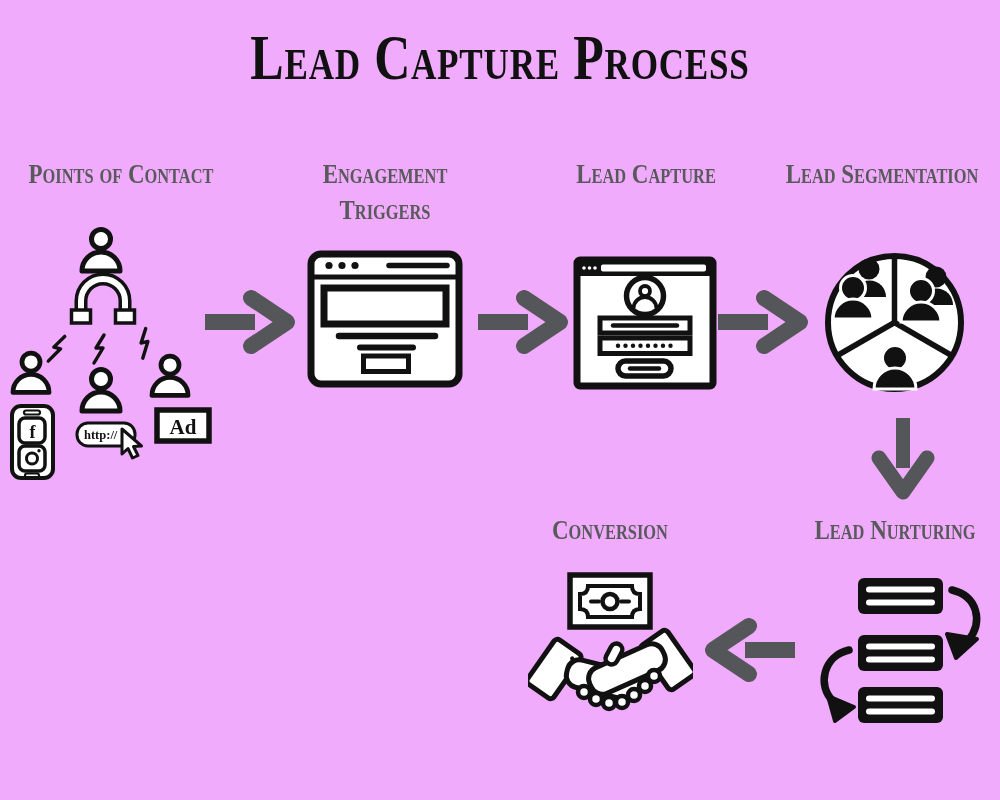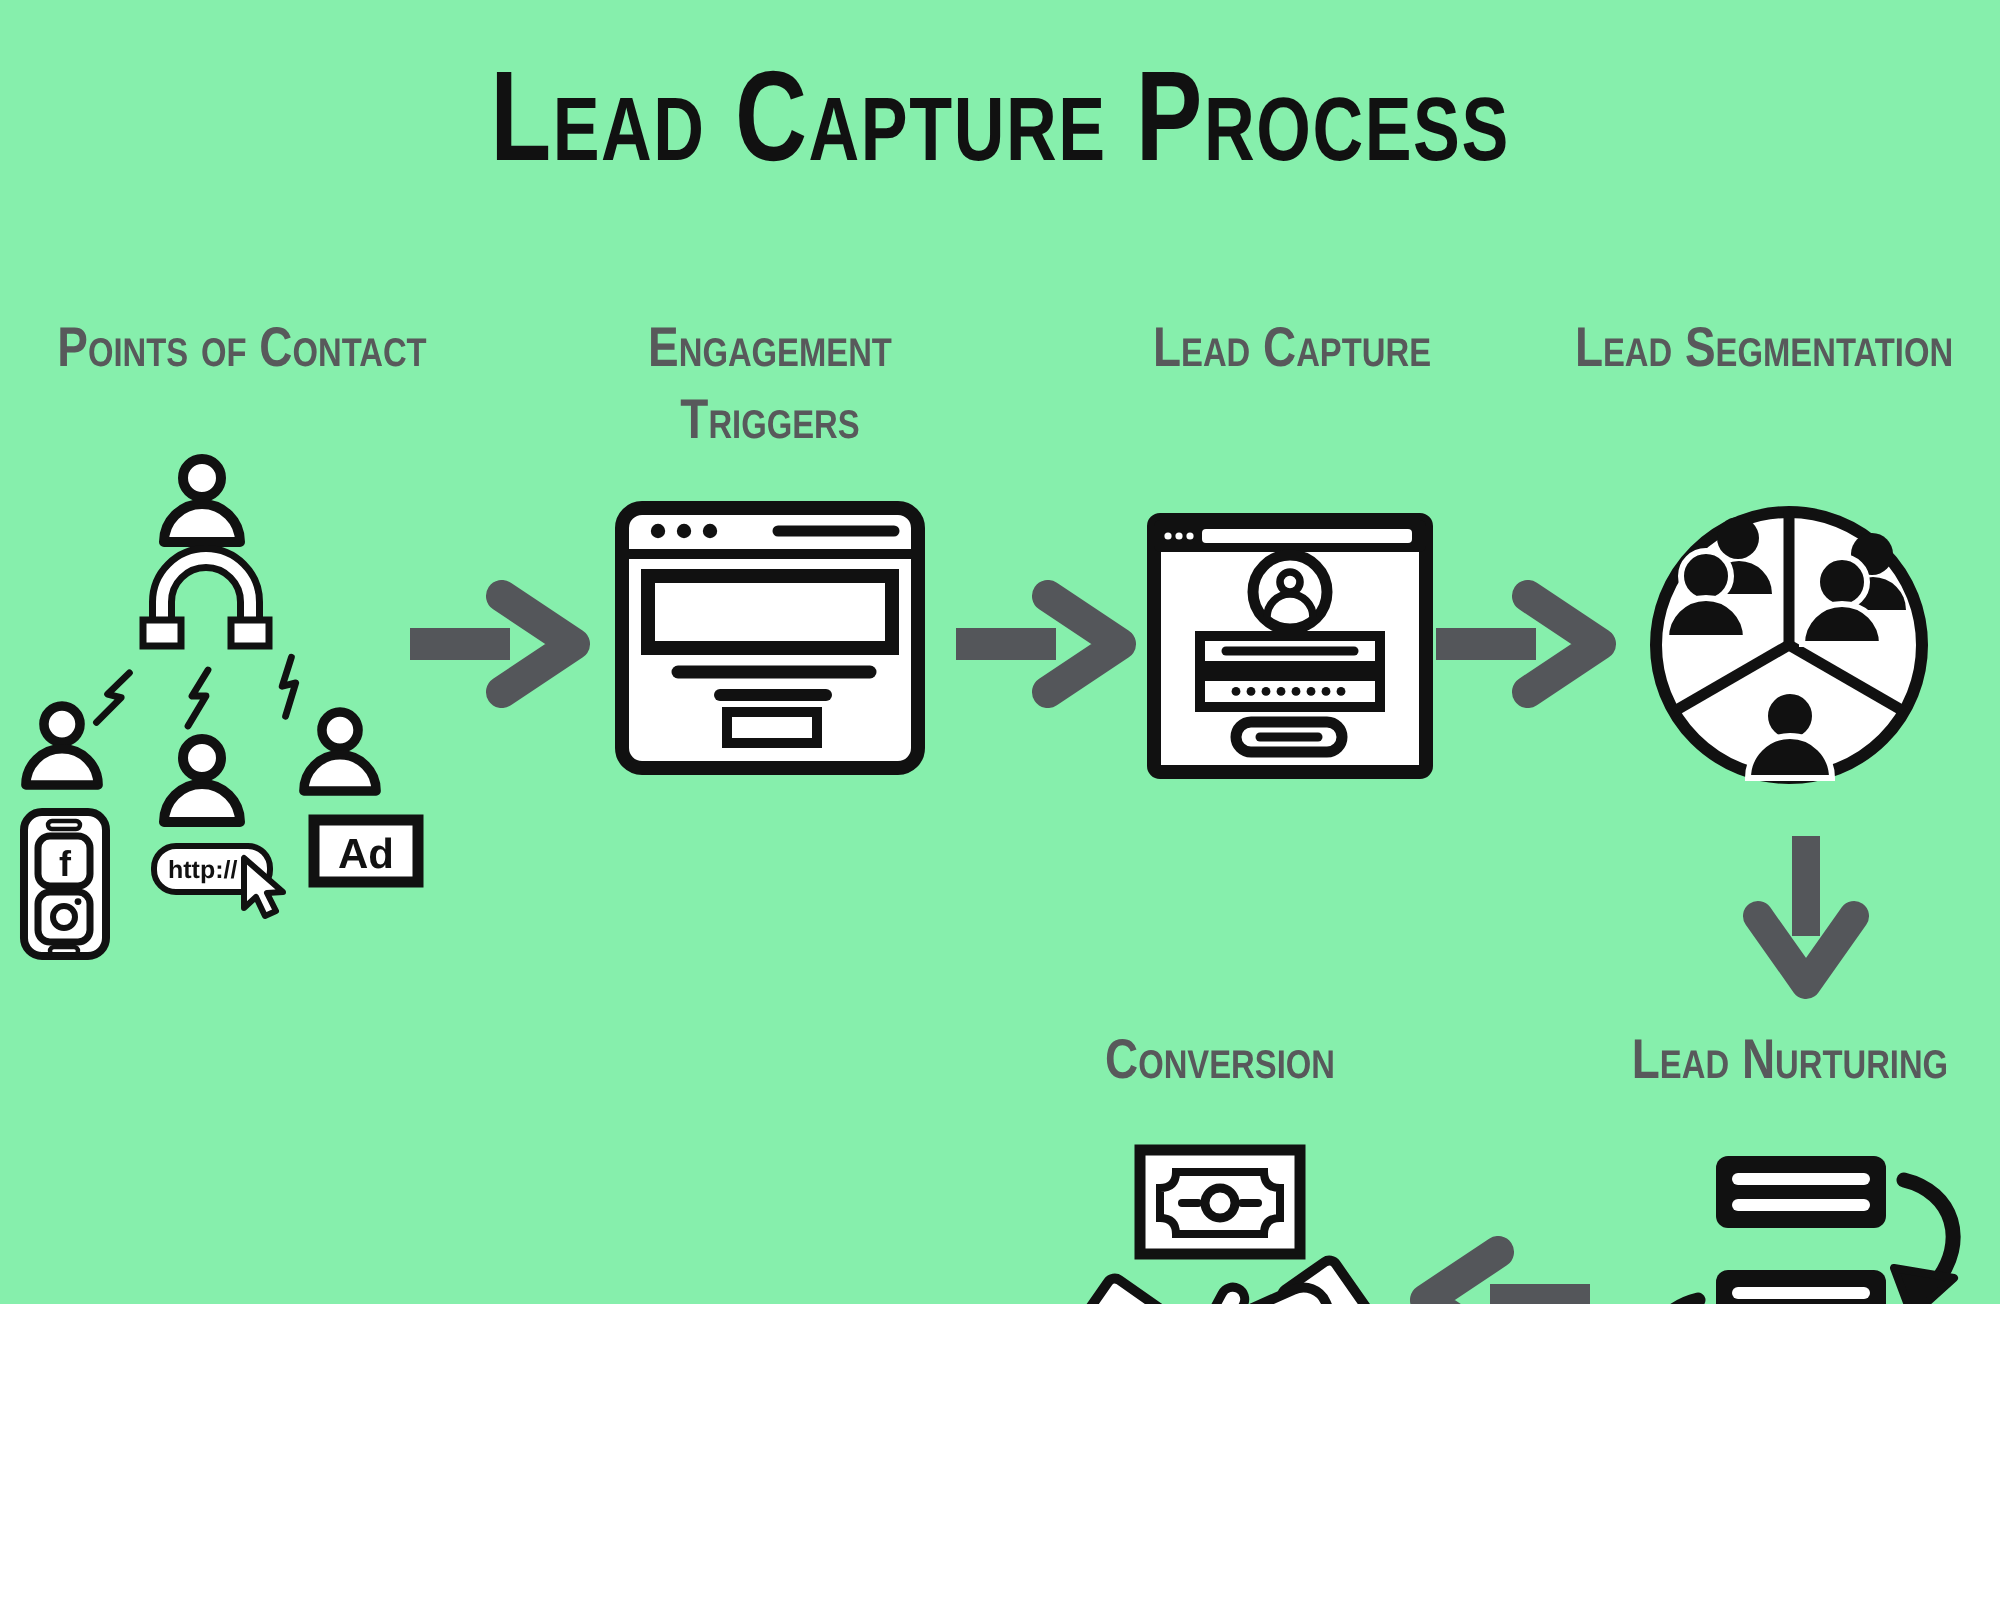--- a/index.html
+++ b/index.html
@@ -1,17 +1,17 @@
 <!DOCTYPE html>
 <html><head>
 <meta charset="utf-8">
 <style>
   html,body{margin:0;padding:0;background:#fff;}
-  #canvas{position:relative;width:1000px;height:652px;background:#86efac;overflow:hidden;
-          font-family:Liberation Sans, sans-serif;}
+  #canvas{position:relative;width:1000px;height:800px;background:#f0abfc;overflow:hidden;
+          font-family:Liberation Serif, serif;}
   .title{position:absolute;left:0;right:0;top:26px;text-align:center;
          font-size:64px;line-height:64px;font-weight:700;color:#111;
          font-variant:small-caps;letter-spacing:1px;transform:scaleX(0.78);}
   .label{position:absolute;color:#58595b;font-weight:700;font-size:28px;line-height:36px;
          text-align:center;font-variant:small-caps;transform:scaleX(0.82);transform-origin:50% 0;}
   .l-poc{left:-29px;top:156px;width:300px;white-space:nowrap;}
   .l-eng{left:265px;top:156px;width:240px;}
   .l-cap{left:496px;top:156px;width:300px;white-space:nowrap;}
   .l-seg{left:762px;top:156px;width:240px;}
   .l-conv{left:460px;top:512px;width:300px;white-space:nowrap;}

